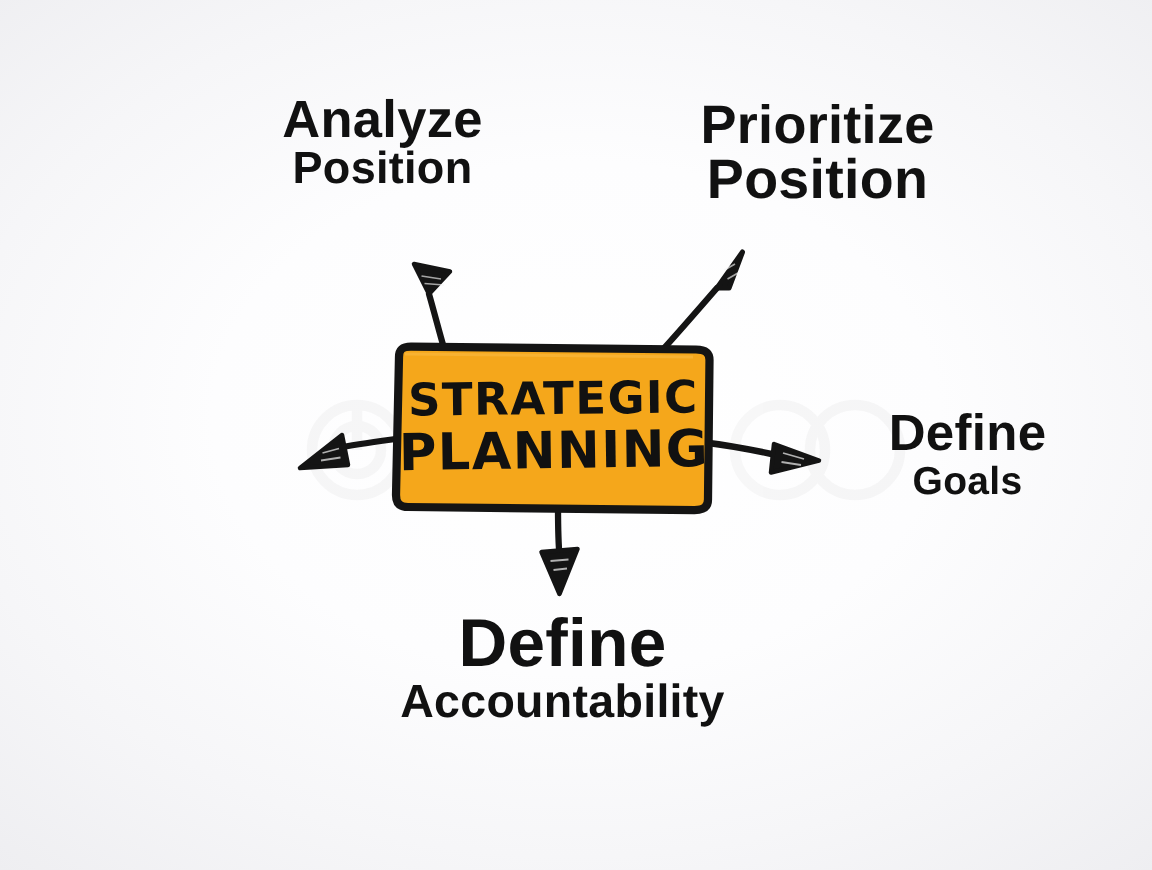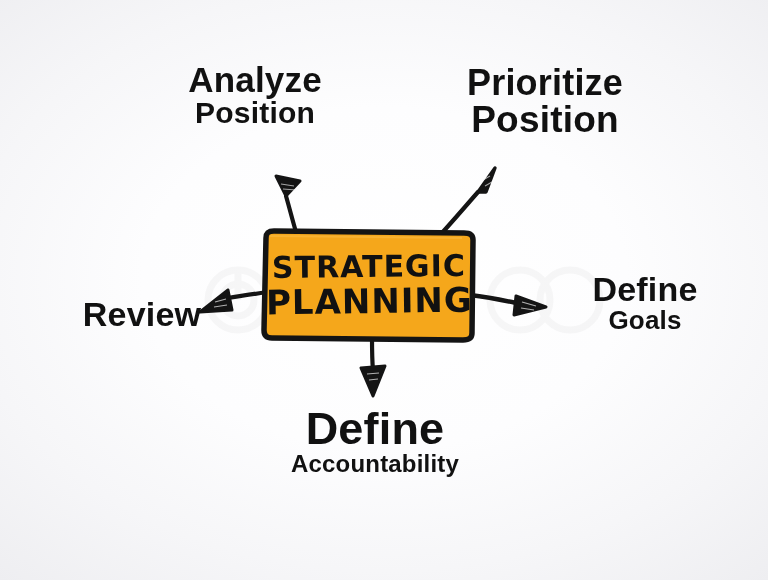--- a/index.html
+++ b/index.html
@@ -73,21 +73,21 @@
     width: 160px;
     font-size: 34px;
   }
 
   #label-define-accountability {
     left: 250px;
     top: 406px;
     width: 250px;
   }
   #label-define-accountability .l1 { font-size: 45px; }
-  #label-define-accountability .l2 { font-size: 24px; }
+  #label-define-accountability .l2 { font-size: 31px; }
 
   
   #center-node {
     position: absolute;
     left: 264px;
     top: 231px;
     width: 210px;
     height: 108px;
   }
   #center-node .box-text {
@@ -198,22 +198,19 @@
   <div class="node-label" id="label-prioritize-criteria">
     <span class="l1">Prioritize</span>
     <span class="l2">Position</span>
   </div>
 
   <div class="node-label" id="label-define-goals">
     <span class="l1">Define</span>
     <span class="l2">Goals</span>
   </div>
 
-  <div class="node-label" id="label-review">
-    <span class="l1">Review</span>
-  </div>
 
   <div class="node-label" id="label-define-accountability">
     <span class="l1">Define</span>
     <span class="l2">Accountability</span>
   </div>
 
 </div>
 
 </body></html>

